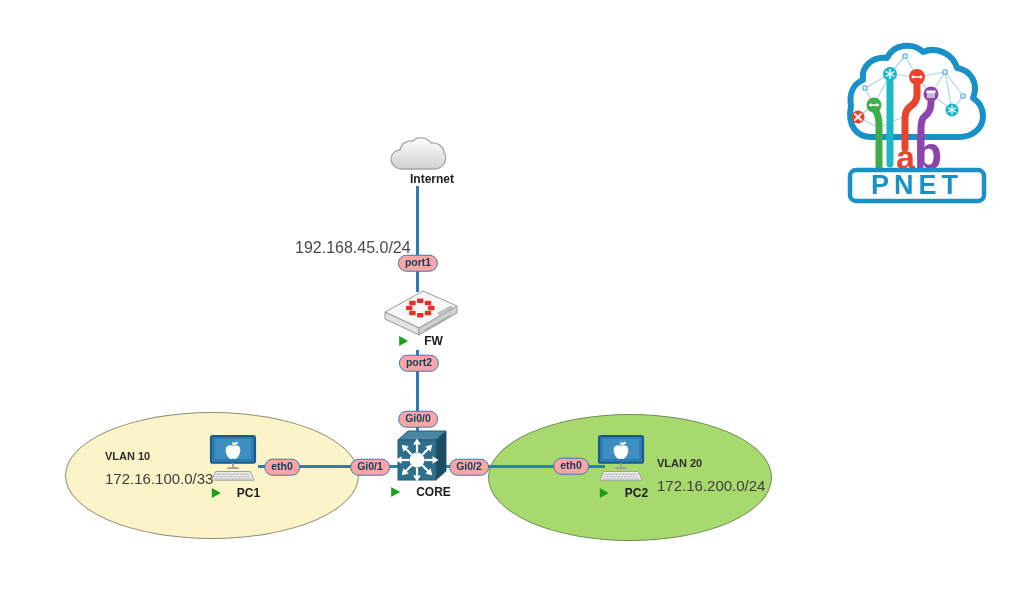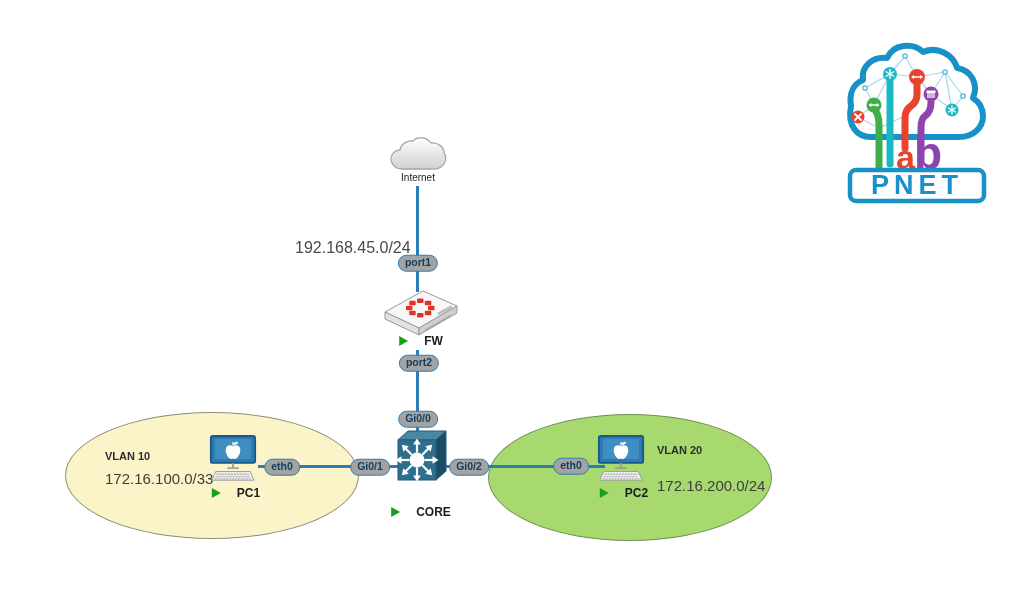--- a/index.html
+++ b/index.html
@@ -13,58 +13,58 @@
     background:#FBF4C9; border:1.5px solid #8f8d76; }
   .zone.vlan20 { left:488px; top:414px; width:284px; height:127px;
     background:#A8D96F; border:1.5px solid #6f8f55; }
   
   .link { position:absolute; background:#2E7DB2; z-index:2; }
   .vline { width:3px; }
   .hline { height:3px; }
   
   .pill {
     position:absolute; transform:translate(-50%,-50%); z-index:4;
-    background:#a3a3a3; border:1.7px solid #2E7DB2; border-radius:9px;
+    background:#fca5a5; border:1.7px solid #2E7DB2; border-radius:9px;
     padding:1px 6px 2px 6px; font-size:10.5px; font-weight:bold;
     color:#14405f; white-space:nowrap; line-height:1.1;
   }
   
   .dev { position:absolute; z-index:3; line-height:0; }
   
   .dev-label {
     position:absolute; transform:translateX(-50%); z-index:4;
     display:flex; align-items:center; gap:16px;
     font-size:12px; font-weight:bold; color:#1c1c1c; white-space:nowrap;
   }
   .play {
     width:0; height:0; display:inline-block;
     border-left:9px solid #18A018;
     border-top:5.5px solid transparent; border-bottom:5.5px solid transparent;
   }
   .net-label { position:absolute; transform:translateX(-50%); z-index:4;
-    font-size:10px; font-weight:normal; color:#1c1c1c; white-space:nowrap; }
+    font-size:12px; font-weight:bold; color:#1c1c1c; white-space:nowrap;margin-left:14px; }
   .vlan-title { position:absolute; z-index:2; font-size:11px; font-weight:bold;
     color:#2d2d2d; white-space:nowrap; }
   .vlan-subnet { position:absolute; z-index:2; font-size:15px;
     color:#3d3d3d; white-space:nowrap; }
   .wan-subnet { position:absolute; z-index:2; font-size:16px;
     color:#4a4a4a; white-space:nowrap; }
   .logo { position:absolute; left:843px; top:36px; width:148px; height:172px; z-index:5; line-height:0; }
 </style>
 </head>
 <body>
 
 <div class="canvas">
 
   <div class="zone vlan10"></div>
   <div class="zone vlan20"></div>
 
   <div class="vlan-title" style="left:105px; top:450px;">VLAN 10</div>
   <div class="vlan-subnet" style="left:105px; top:470px;">172.16.100.0/33</div>
-  <div class="vlan-title" style="left:657px; top:444px;">VLAN 20</div>
+  <div class="vlan-title" style="left:657px; top:457px;">VLAN 20</div>
   <div class="vlan-subnet" style="left:657px; top:477px;">172.16.200.0/24</div>
   <div class="wan-subnet" style="left:295px; top:239px;">192.168.45.0/24</div>
 
   <div class="link vline" style="left:416px; top:186px; height:106px;"></div>
   <div class="link vline" style="left:416px; top:350px; height:88px;"></div>
   <div class="link hline" style="left:258px; top:465px; width:142px;"></div>
   <div class="link hline" style="left:440px; top:465px; width:165px;"></div>
 
   <div class="pill" style="left:418px; top:263px;">port1</div>
   <div class="pill" style="left:419px; top:363px;">port2</div>
@@ -146,21 +146,21 @@
             <rect x="22.9" y="15.5" width="2.2" height="9"></rect>
             <polygon points="24,10.5 20.2,16.5 27.8,16.5"></polygon>
           </g>
         <g transform="rotate(315 24 32)">
             <rect x="22.9" y="15.5" width="2.2" height="9"></rect>
             <polygon points="24,10.5 20.2,16.5 27.8,16.5"></polygon>
           </g>
       </g>
     </svg>
   </div>
-  <div class="dev-label" style="left:421px; top:485px;margin-top:20px;">
+  <div class="dev-label" style="left:421px; top:485px;">
     <span class="play"></span>
     <span>CORE</span>
   </div>
 
   <div class="dev" style="left:208px; top:435px;">
     <svg width="50" height="50" viewBox="0 0 52 52">
       <rect x="3" y="1" width="46" height="28" rx="2" fill="#2a7ab3" stroke="#1b5888" stroke-width="2"></rect>
       <rect x="7" y="4" width="38" height="21" fill="#3e8ec2"></rect>
       <g fill="#ffffff">
         <path d="M26 12 C23.5 9.8 19.5 10.6 18.6 14 C17.7 17.6 20 22.6 22.6 24.4 C23.8 25.3 24.8 24.8 26 24.8 C27.2 24.8 28.2 25.3 29.4 24.4 C32 22.6 34.3 17.6 33.4 14 C32.5 10.6 28.5 9.8 26 12 Z"></path>

